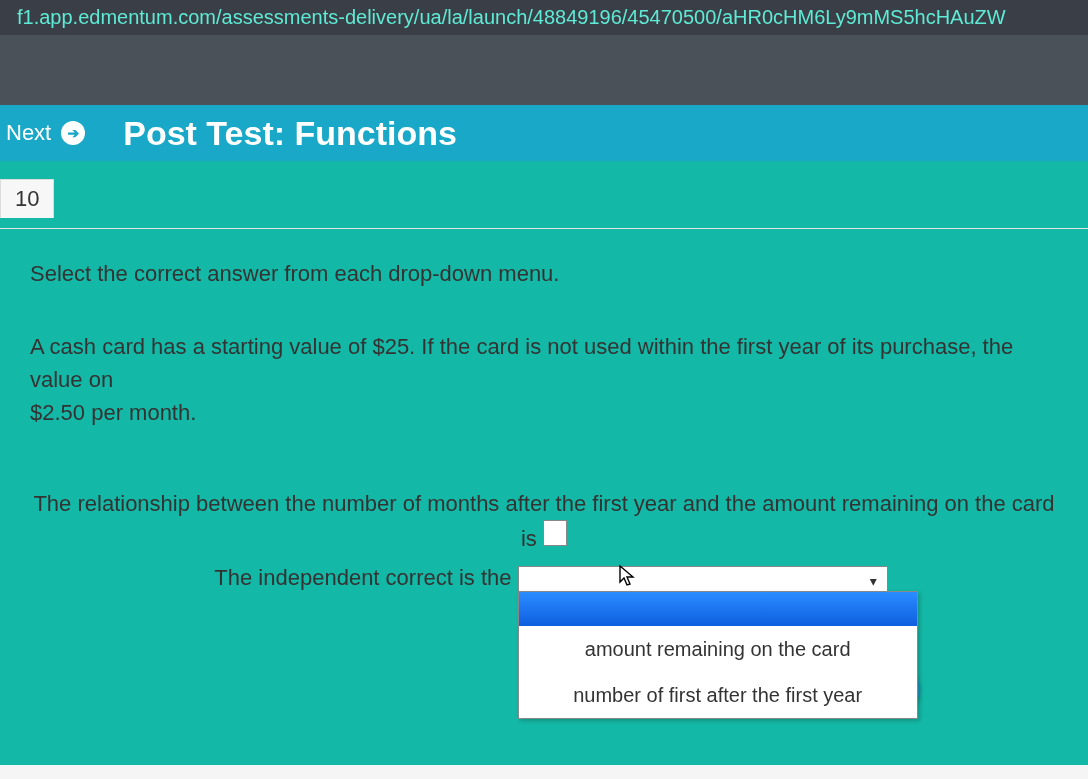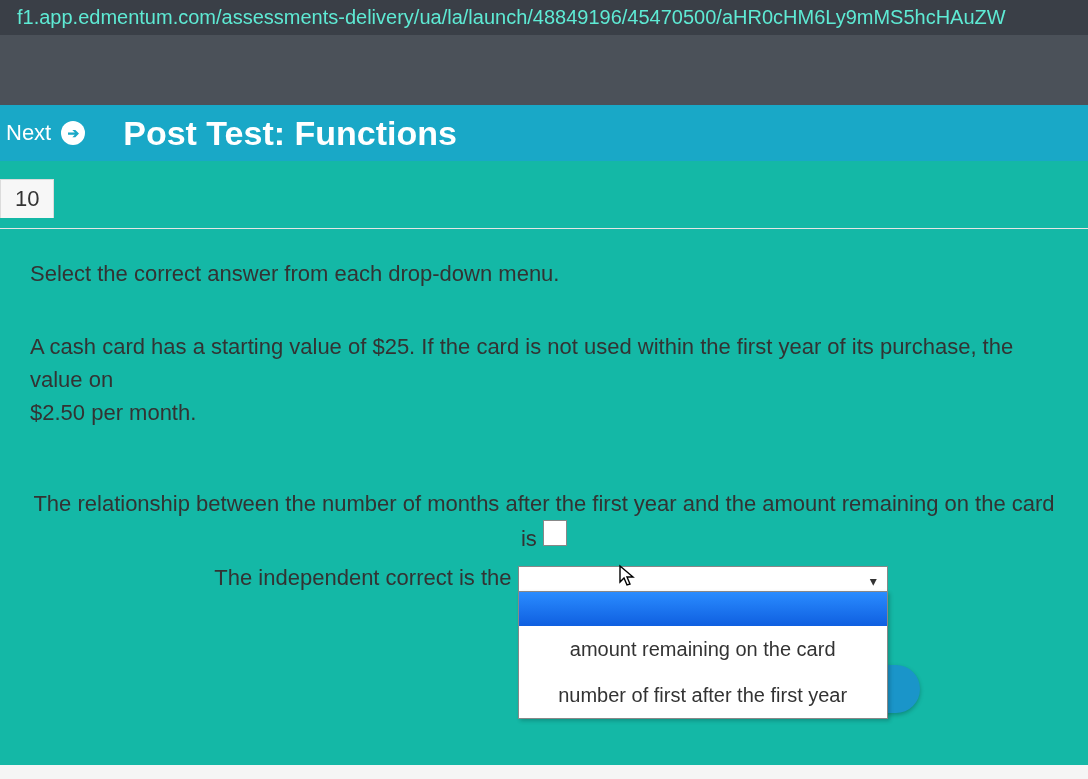--- a/index.html
+++ b/index.html
@@ -98,21 +98,21 @@
     font-size: 18px;
     color: #333;
     cursor: pointer;
   }
   .select-box.small { width: 24px; height: 26px; padding:0; }
   .chev { font-size: 14px; color: #333; }
   .dropdown {
     position: absolute;
     top: 29px;
     left: 0;
-    width: 370px;
+    width: 400px;
     border: 1px solid #888;
     background: #fff;
     z-index: 10;
     box-shadow: 2px 2px 4px rgba(0,0,0,.2);
   }
   .dd-item {
     padding: 8px 12px;
     font-size: 20px;
     cursor: pointer;
   }

